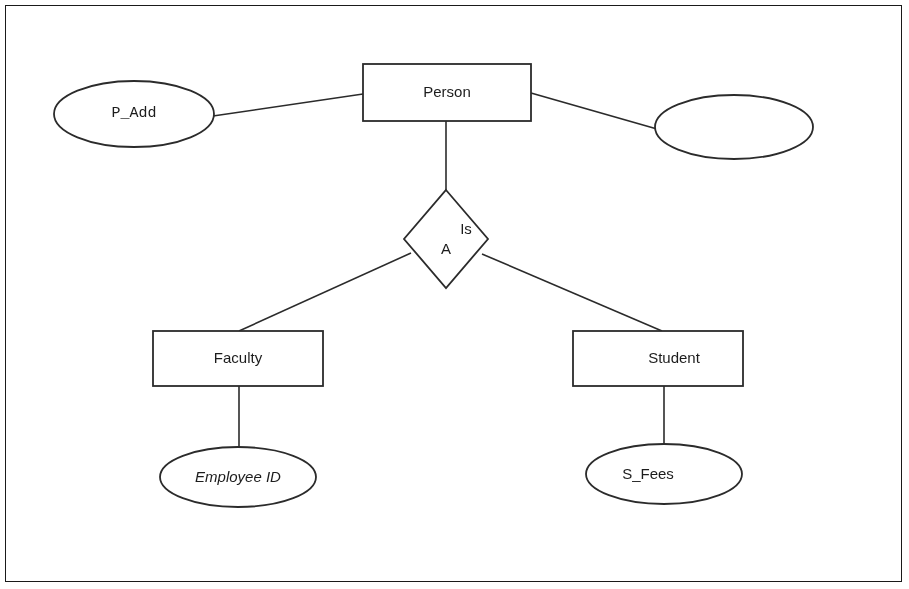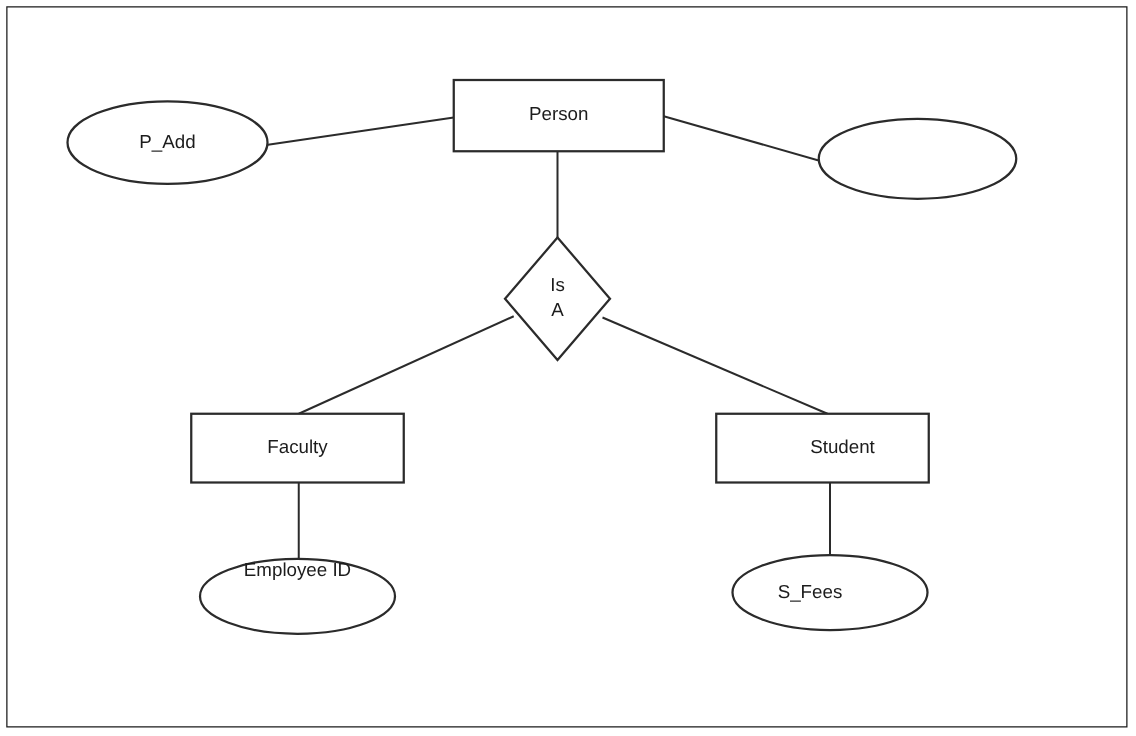--- a/index.html
+++ b/index.html
@@ -79,25 +79,25 @@
         <polygon points="440,184 482,233 440,282 398,233"></polygon>
       </g>
     </svg>
 
     <div class="node-label" style="left:147px; top:343px; width:170px;">Faculty</div>
 
     <div class="node-label" style="left:357px; top:77px; width:168px;">Person</div>
 
     <div class="node-label" style="left:567px; top:343px; width:170px;padding-left:16px;">Student</div>
 
-    <div class="node-label" style="left:48px; top:99px; width:160px;">P_Add</div>
+    <div class="node-label" style="left:48px; top:99px; width:160px;font-family:Liberation Mono, monospace;">P_Add</div>
 
 
-    <div class="node-label" style="left:154px; top:442px; width:156px;">Employee ID</div>
+    <div class="node-label" style="left:154px; top:462px; width:156px;font-style:italic;">Employee ID</div>
 
     <div class="node-label" style="left:580px; top:459px; width:124px;">S_Fees</div>
 
-    <div class="node-label" style="left:400px; top:214px; width:80px;">Is</div>
+    <div class="node-label" style="left:420px; top:214px; width:80px;">Is</div>
 
     <div class="node-label" style="left:400px; top:234px; width:80px;">A</div>
 
   </div>
 </div>
 
 </body></html>

